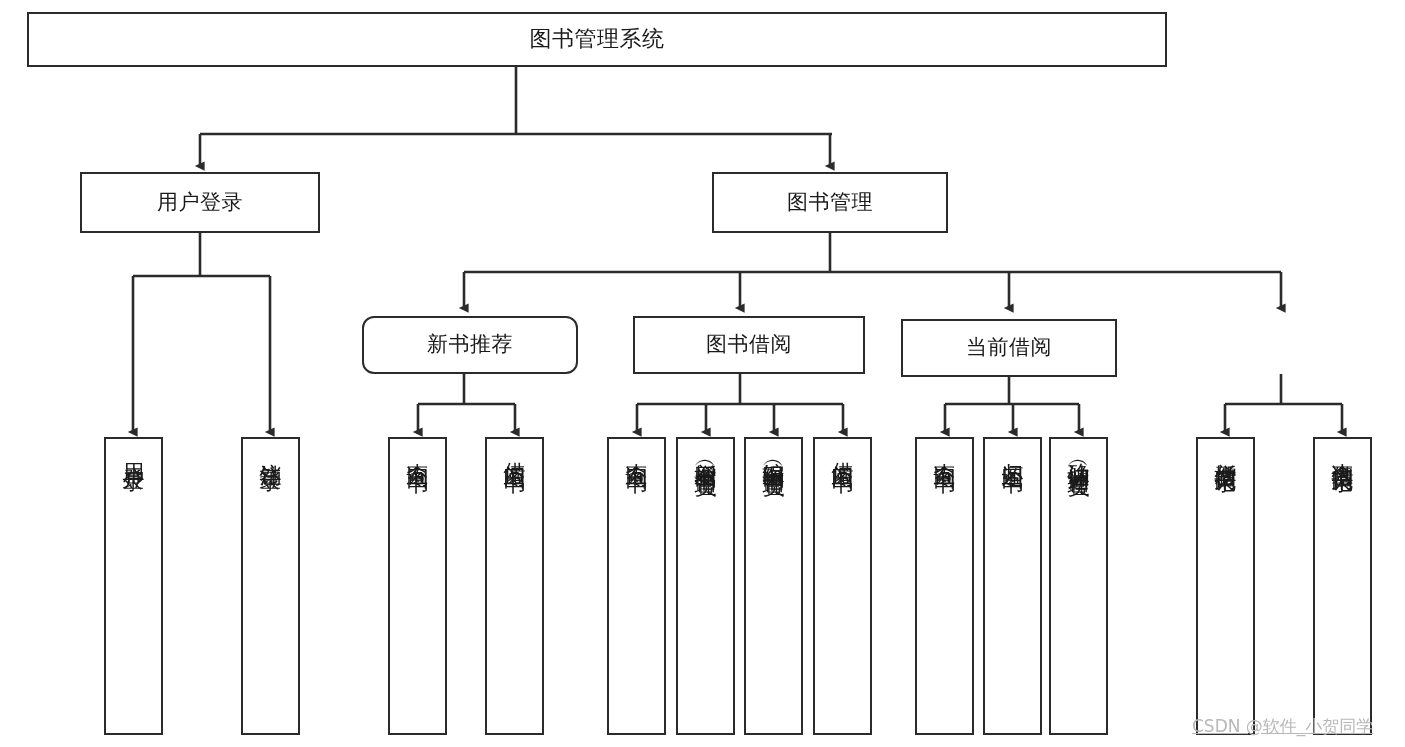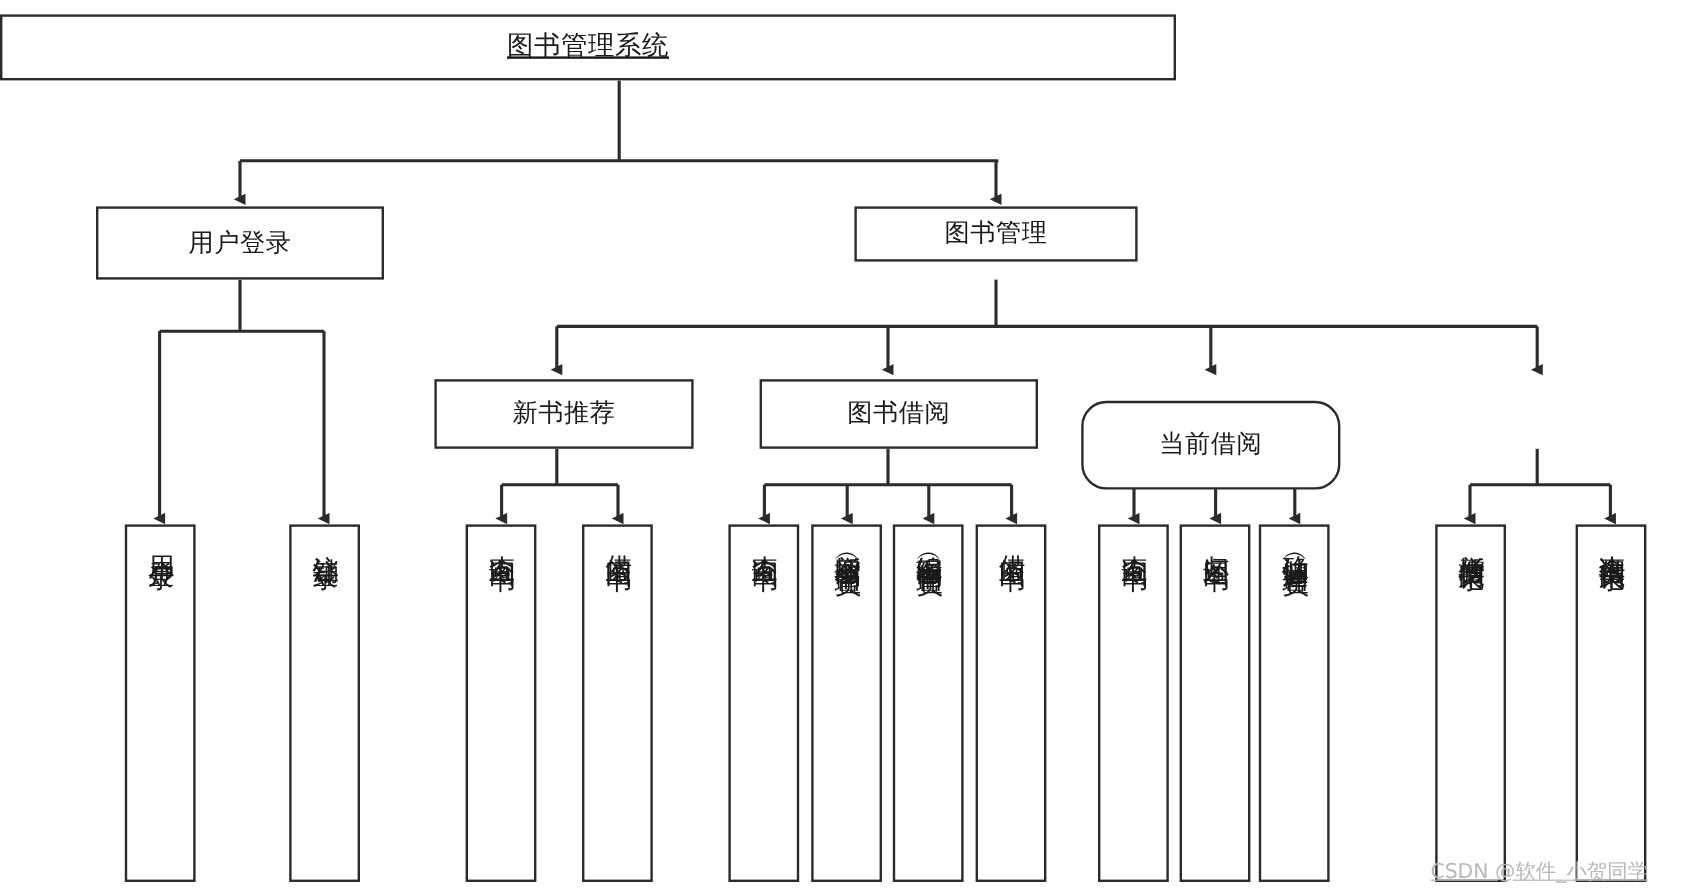--- a/index.html
+++ b/index.html
@@ -121,41 +121,41 @@
       <path d="M1013,404 L1013,432" marker-end="url(#arrow)"></path>
       <path d="M1079,404 L1079,432" marker-end="url(#arrow)"></path>
 
       <path d="M1281,374 L1281,404"></path>
       <path d="M1225,404 L1342,404"></path>
       <path d="M1225,404 L1225,432" marker-end="url(#arrow)"></path>
       <path d="M1342,404 L1342,432" marker-end="url(#arrow)"></path>
     </g>
   </svg>
 
-  <div class="node root horiz" style="left:0; top:12px; width:980px; height:55px;text-decoration:underline;">
+  <div class="node root horiz" style="left:27px; top:12px; width:1140px; height:55px;">
     <span class="lbl">图书管理系统</span>
   </div>
 
   <div class="node horiz" style="left:80px; top:172px; width:240px; height:61px;">
     <span class="lbl">用户登录</span>
   </div>
 
-  <div class="node horiz" style="left:712px; top:172px; width:236px; height:46px;">
+  <div class="node horiz" style="left:712px; top:172px; width:236px; height:61px;">
     <span class="lbl">图书管理</span>
   </div>
 
-  <div class="node horiz" style="left:362px; top:316px; width:216px; height:58px;">
+  <div class="node horiz" style="left:362px; top:316px; width:216px; height:58px;border-radius:12px;">
     <span class="lbl">新书推荐</span>
   </div>
 
   <div class="node horiz" style="left:633px; top:316px; width:232px; height:58px;">
     <span class="lbl">图书借阅</span>
   </div>
 
-  <div class="node horiz" style="left:901px; top:334px; width:216px; height:74px;border-radius:21px;">
+  <div class="node horiz" style="left:901px; top:319px; width:216px; height:58px;">
     <span class="lbl">当前借阅</span>
   </div>
 
 
   <div class="node vert" style="left:104px; top:437px; width:59px; height:298px;">
     <span class="lbl">用户登录</span>
   </div>
 
   <div class="node vert" style="left:241px; top:437px; width:59px; height:298px;">
     <span class="lbl">注销登录</span>

